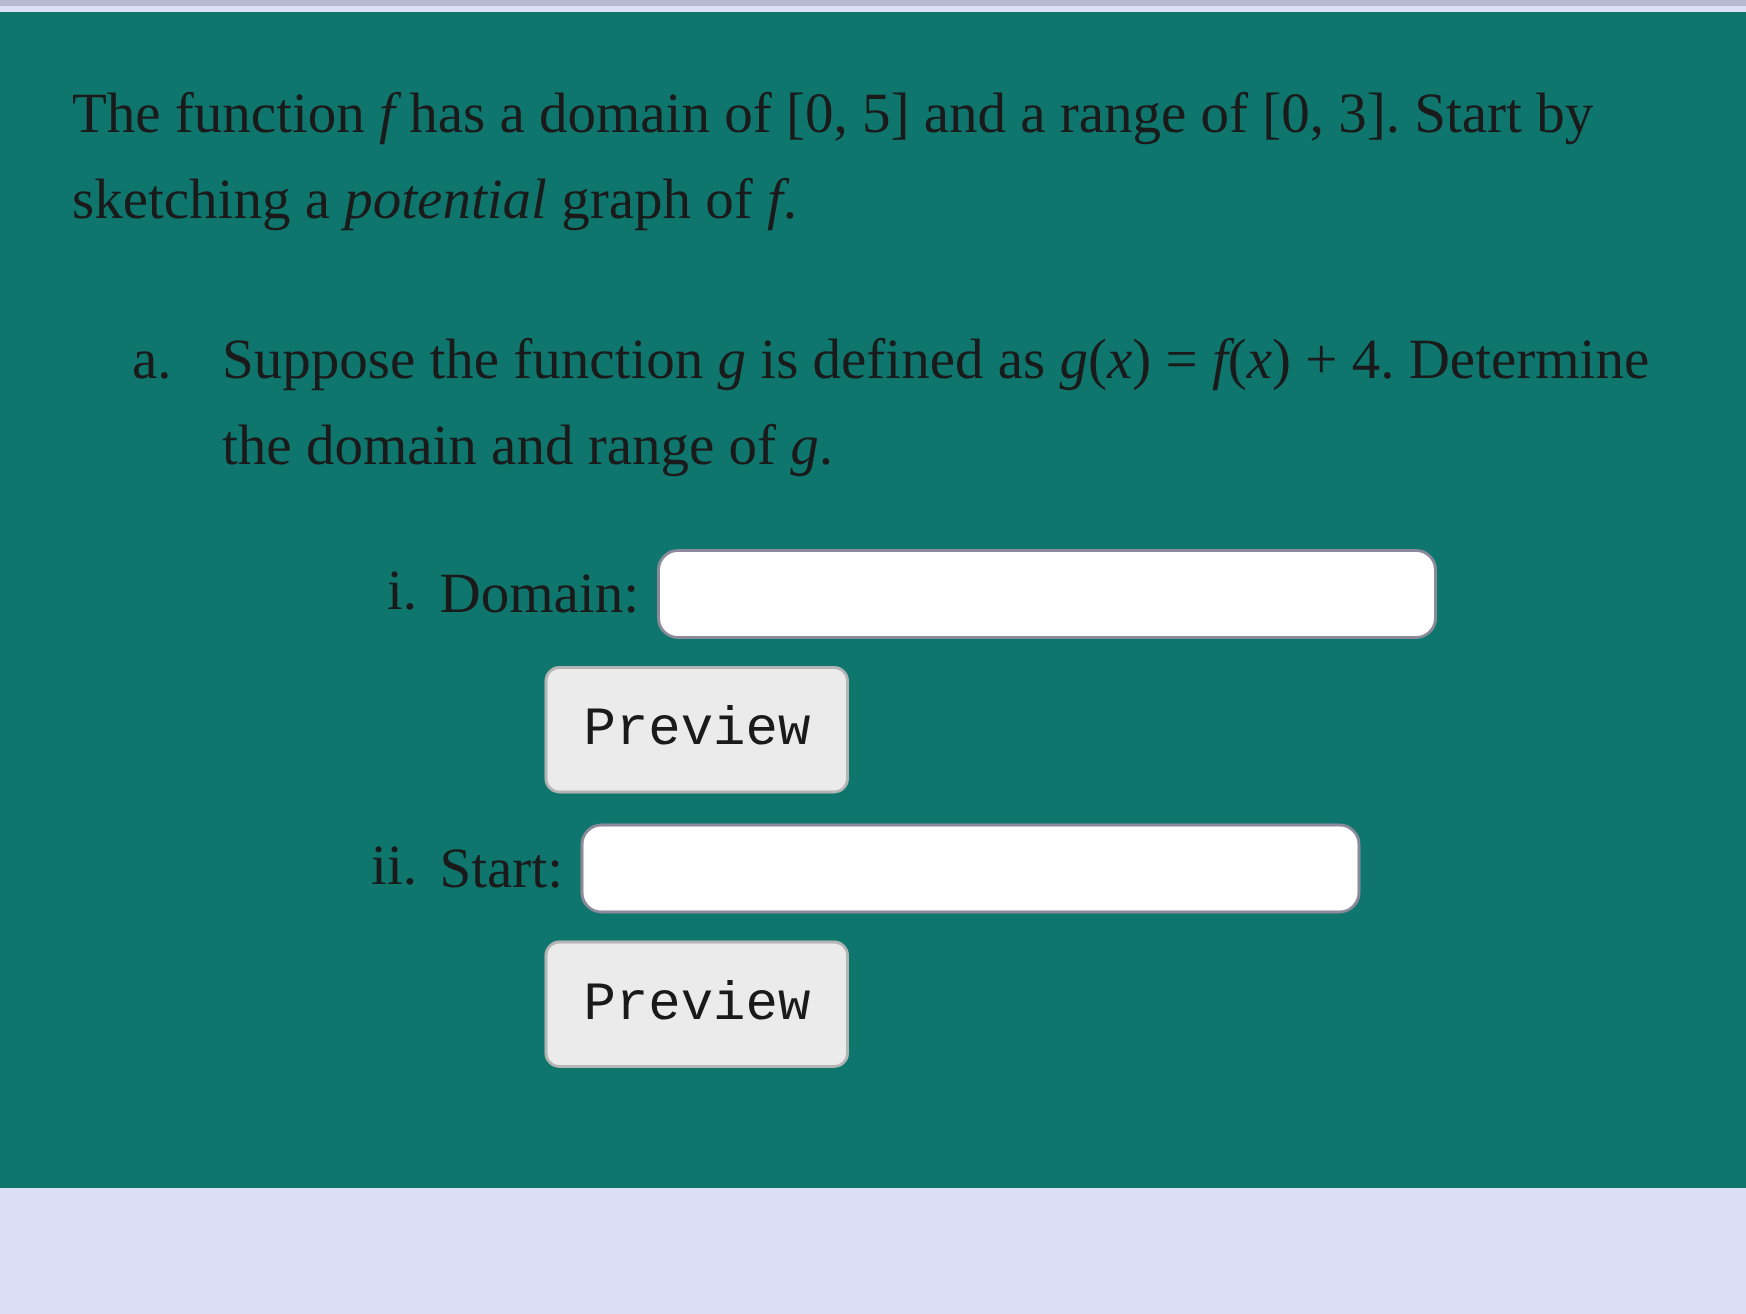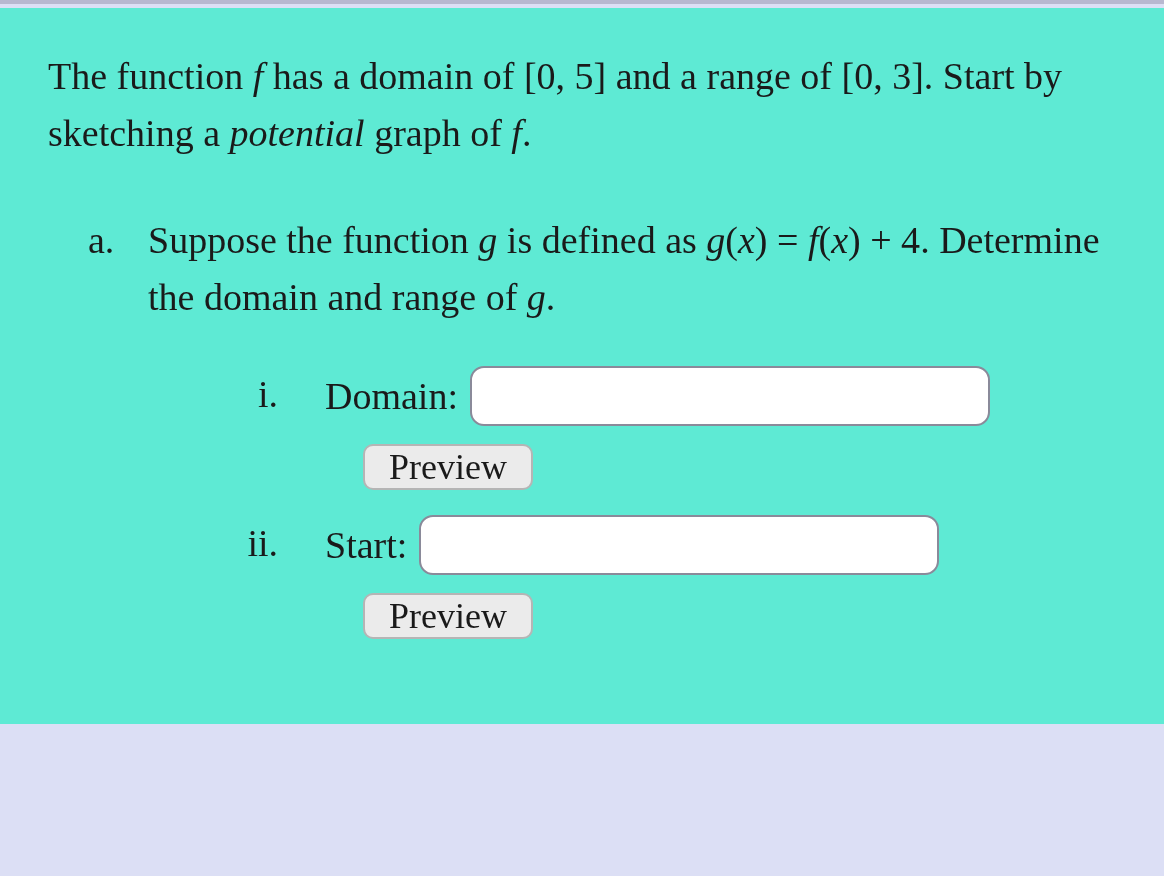--- a/index.html
+++ b/index.html
@@ -15,21 +15,21 @@
       overflow: hidden;
     }
     .outer-border {
       width: 1164px;
       height: 876px;
       border-top: 4px solid #b8b8d0;
       background: #dcdff5;
       padding: 4px 0 0 0;
     }
     .problem-container {
-      background: #5eead4;
+      background: #0f766e;
       padding: 40px 48px 40px 48px;
       font-size: 38px;
       line-height: 1.5;
       color: #1a1a1a;
     }
     .intro-text {
       margin-bottom: 50px;
     }
     .italic {
       font-style: italic;
@@ -63,43 +63,42 @@
       left: -75px;
       top: 0;
       text-align: right;
       width: 60px;
     }
     .answer-row {
       display: flex;
       align-items: center;
       gap: 12px;
       flex-wrap: wrap;
-      margin-left: 32px;
     }
     .answer-label {
       white-space: nowrap;
     }
     .answer-input {
       background: #ffffff;
       border: 2px solid #8a8a9a;
       border-radius: 14px;
       height: 60px;
       width: 520px;
       font-size: 30px;
       padding: 0 16px;
       font-family: Georgia, 'Times New Roman', serif;
     }
     .preview-btn {
       background: #ebebeb;
       border: 2px solid #b5b5b5;
       border-radius: 10px;
       font-size: 36px;
-      font-family: Liberation Serif, serif;
+      font-family: Liberation Mono, monospace;
       color: #1a1a1a;
-      padding: 0 24px;
+      padding: 20px 24px;
       margin-top: 18px;
       margin-left: 70px;
       cursor: pointer;
     }
     .equation {
       font-family: 'Times New Roman', serif;
     }
   </style>
 </head>
 <body>

